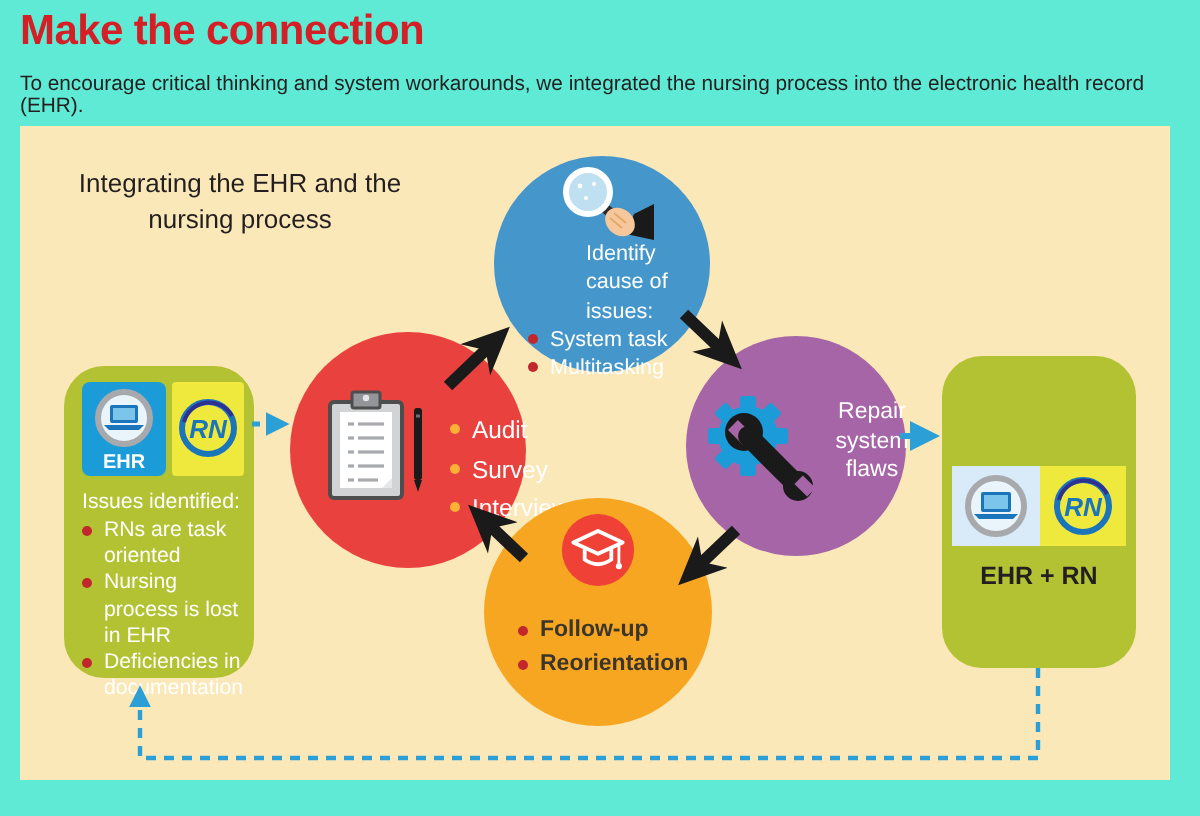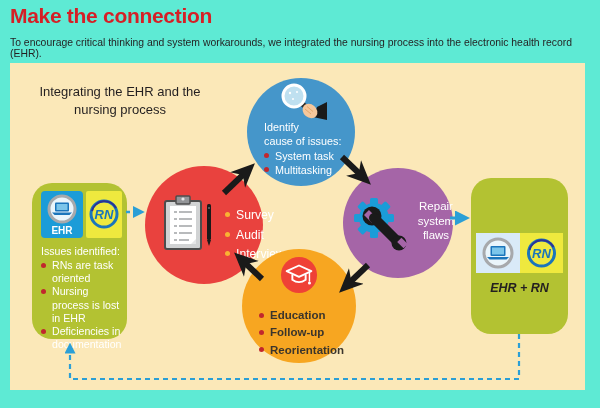--- a/index.html
+++ b/index.html
@@ -25,40 +25,40 @@
   .gb-right { left:461px; top:115px; width:97px; height:156px; }
 
   ul.blist { list-style:none; margin:0; padding:0; }
   ul.blist li { position:relative; padding-left:11px; }
   .dot { position:absolute; left:0; width:5px; height:5px; border-radius:50%; }
   .dot-red    { background:#C1272D; top:4px; }
   .dot-yellow { background:#F9B233; top:6px; }
 
   .c-identify .ctext { position:absolute; left:17px; top:42px; width:104px; color:#FFF;
                        font-size:10.8px; line-height:1.32; }
-  .c-identify .ctext .tline { display:block; }
+  .c-identify .ctext .tline { display:block;margin-left:29px; }
   .c-identify ul.blist { font-size:10.8px; color:#FFF; line-height:1.32; }
 
   .c-audit .crow { position:absolute; left:18px; top:28px; display:flex; }
   .c-audit ul.blist { margin-left:10px; margin-top:12px; font-size:12.2px; color:#FFF; line-height:1.6; }
 
   .c-repair .label { position:absolute; left:69px; top:31px; width:48px; color:#FFF;
                      font-size:11.5px; line-height:1.28; text-align:center; }
 
   .c-education ul.blist { position:absolute; left:17px; top:58px; font-size:11.5px;
                           font-weight:700; color:#3B352C; line-height:1.5; }
   .c-education .dot { top:5.5px; }
 
   .gb-left .logos { position:absolute; left:9px; top:8px; display:flex; gap:3px; }
   .gb-left .btext { position:absolute; left:9px; top:62px; width:82px; color:#FFF;
                     font-size:10.6px; line-height:1.24; }
   .gb-left .btitle { display:block; margin-bottom:1px; }
   .gb-right .logos { position:absolute; left:5px; top:55px; display:flex; }
   .gb-right .label { position:absolute; left:0; right:0; top:103px; text-align:center;
-                     font-weight:700; font-size:12.5px; color:#231F20;font-style:italic; }
+                     font-weight:700; font-size:12.5px; color:#231F20; }
 
   .connectors { position:absolute; left:0; top:0; width:575px; height:327px;
                 pointer-events:none; overflow:visible; }
 
   .icon-magnifier  { position:absolute; left:30px; top:5px; }
   .icon-gearwrench { position:absolute; left:5px; top:24px; }
   .icon-gradcap    { position:absolute; left:50%; margin-left:-19px; top:7px; }
 </style>
 </head>
 <body>
@@ -112,22 +112,22 @@
               <line x1="16" y1="39" x2="29" y2="39"></line>
             <line x1="11" y1="46" x2="14" y2="46"></line>
               <line x1="16" y1="46" x2="26" y2="46"></line>
           </g>
           <polygon points="33,50 28,50 33,45" fill="#E6E7E8"></polygon>
           <rect x="44" y="10" width="4" height="36" rx="1.5" fill="#1A1A1A"></rect>
           <polygon points="44,46 48,46 46,52" fill="#1A1A1A"></polygon>
           <line x1="45" y1="14" x2="47" y2="14" stroke="#6D6E71" stroke-width="1.5"></line>
         </svg>
         <ul class="blist">
+          <li><span class="dot dot-yellow"></span><span>Audit</span></li>
           <li><span class="dot dot-yellow"></span><span>Survey</span></li>
-          <li><span class="dot dot-yellow"></span><span>Audit</span></li>
           <li><span class="dot dot-yellow"></span><span>Interview</span></li>
         </ul>
       </div>
     </div>
 
     <div class="circle c-repair">
       <svg class="icon-gearwrench" width="64" height="64" viewBox="0 0 64 64">
         <g fill="#1B9CD8">
           <g transform="rotate(0 26 26)">
               <rect x="22" y="6" width="8" height="10" rx="1.5"></rect>
@@ -167,21 +167,20 @@
 
     <div class="circle c-education">
       <svg class="icon-gradcap" width="38" height="38" viewBox="0 0 40 40">
         <circle cx="20" cy="20" r="19" fill="#EF4136"></circle>
         <polygon points="20,10 33,16 20,22 7,16" fill="none" stroke="#FFFFFF" stroke-width="2" stroke-linejoin="round"></polygon>
         <path d="M13,19.5 v5.5 q7,5 14,0 v-5.5" fill="none" stroke="#FFFFFF" stroke-width="2"></path>
         <line x1="31" y1="17" x2="31" y2="27" stroke="#FFFFFF" stroke-width="1.5"></line>
         <circle cx="31" cy="28.5" r="1.6" fill="#FFFFFF"></circle>
       </svg>
       <ul class="blist">
-        <li><span class="dot dot-red"></span><span>Education</span></li>
         <li><span class="dot dot-red"></span><span>Follow-up</span></li>
         <li><span class="dot dot-red"></span><span>Reorientation</span></li>
       </ul>
     </div>
 
     <div class="greenbox gb-left">
       <div class="logos">
         <svg width="42" height="47" viewBox="0 0 42 47">
           <rect width="42" height="47" rx="4" fill="#1B9CD8"></rect>
           <circle cx="21" cy="18" r="13" fill="#EAF5FB" stroke="#A7A9AC" stroke-width="3"></circle>

